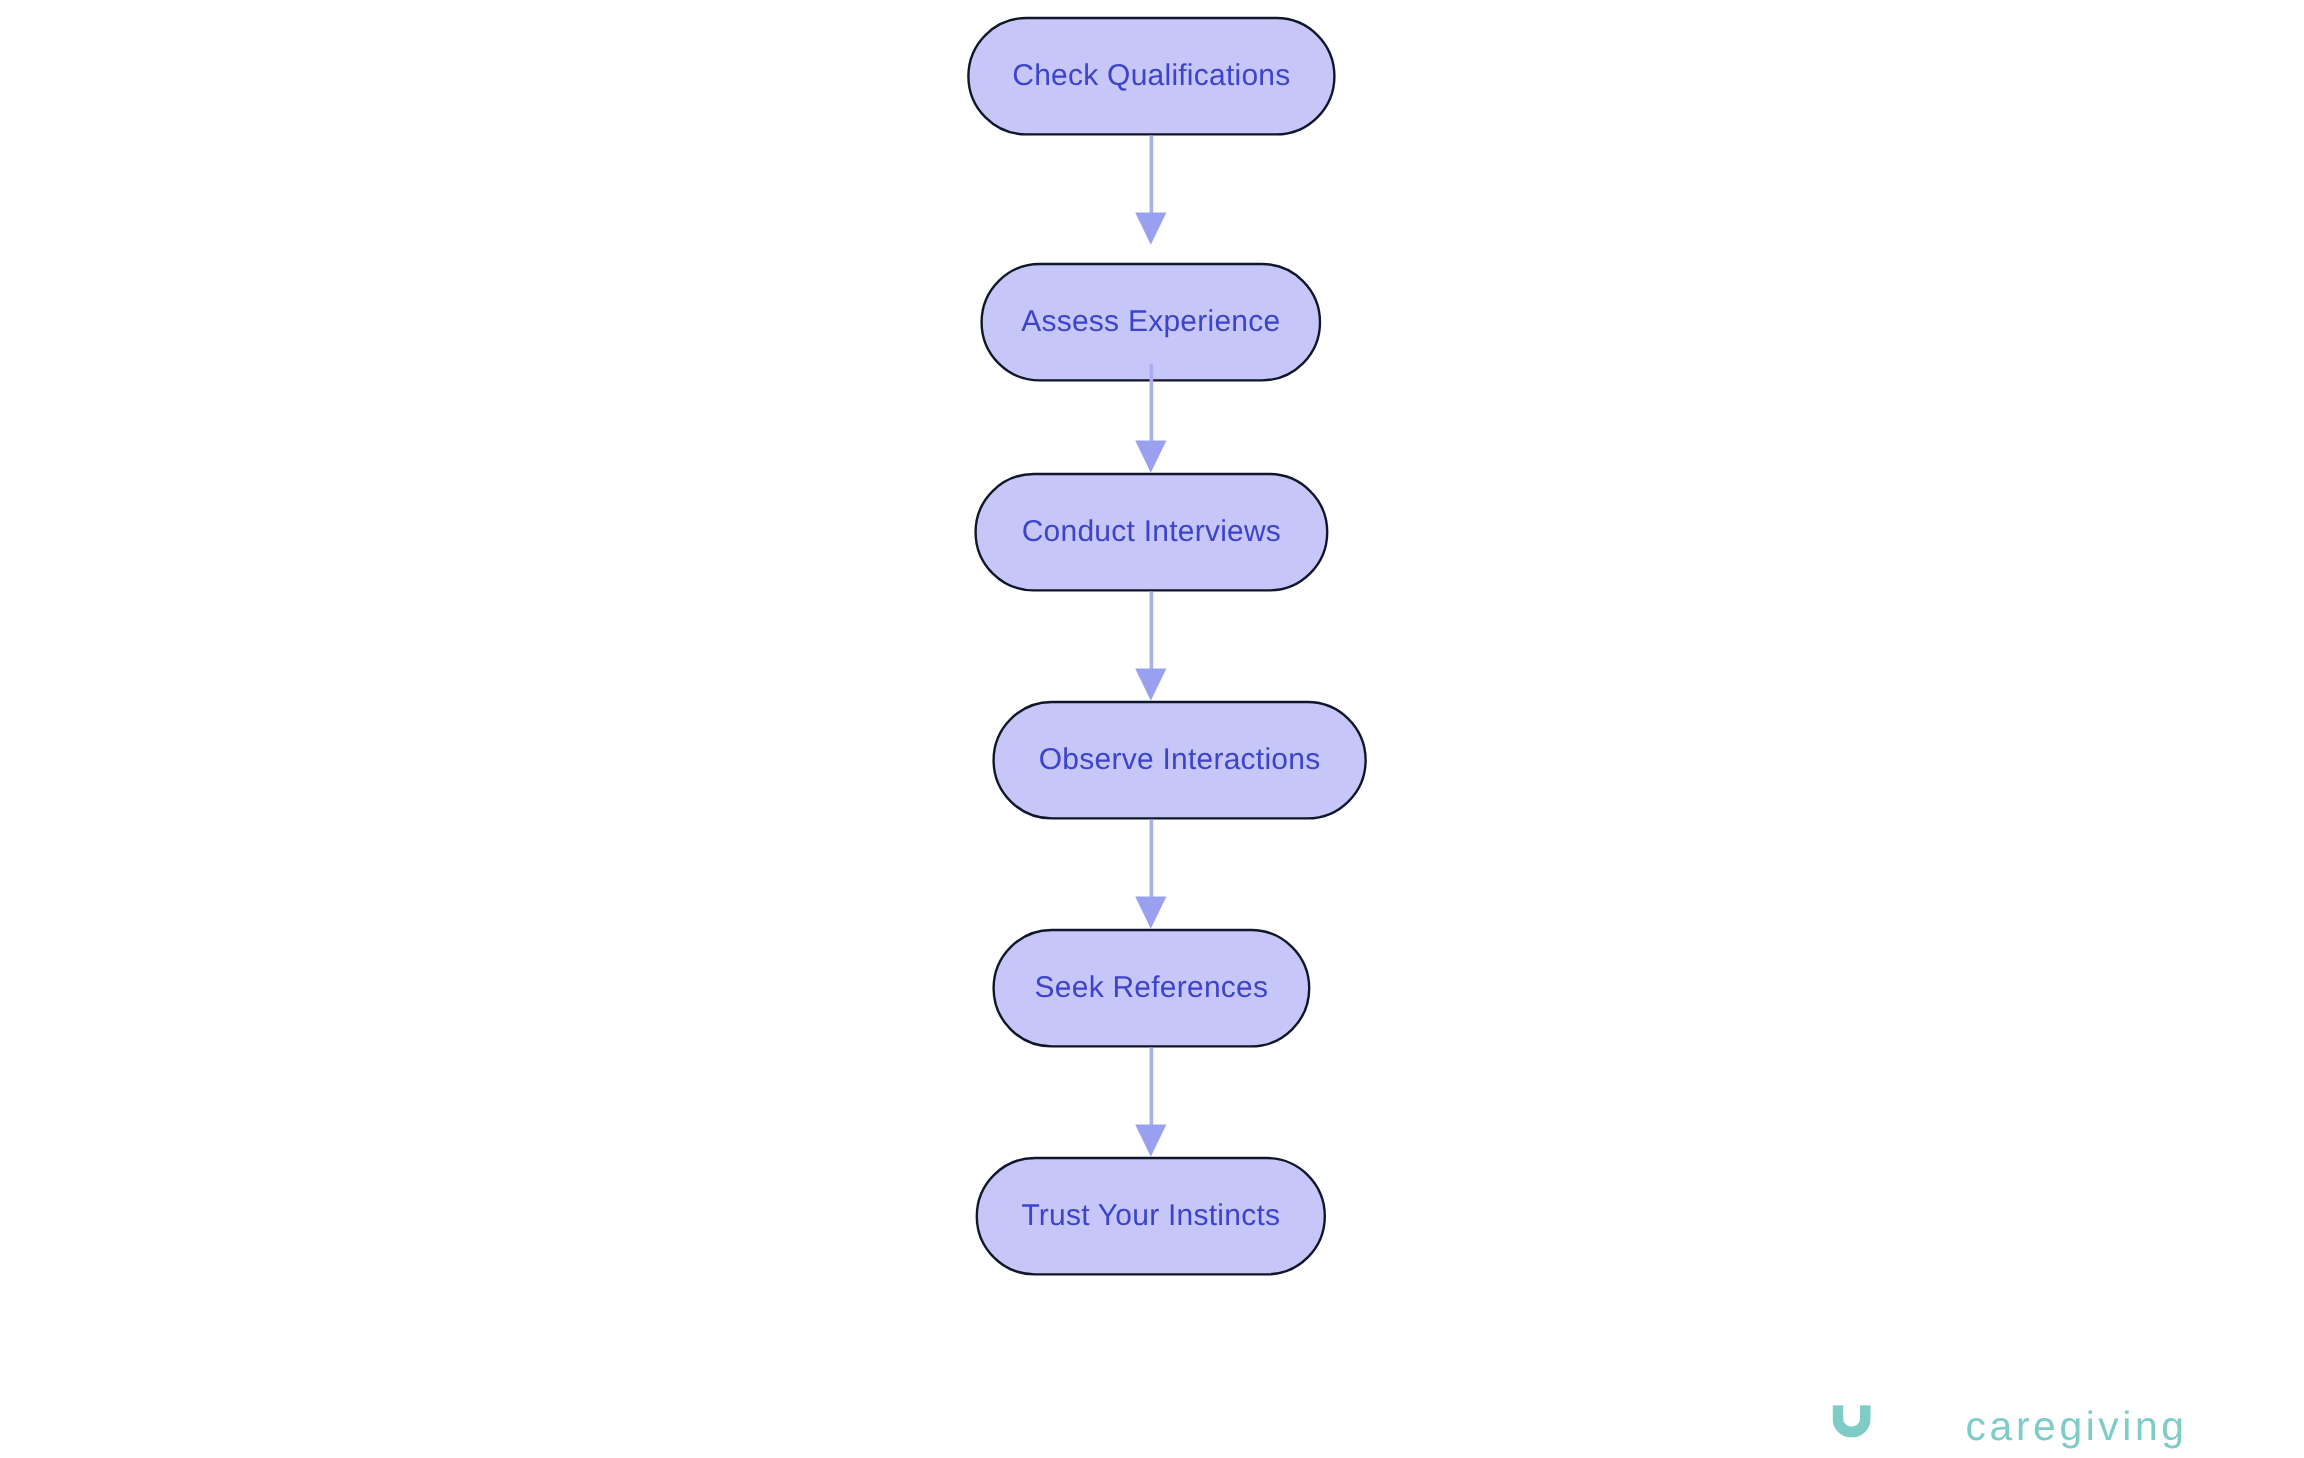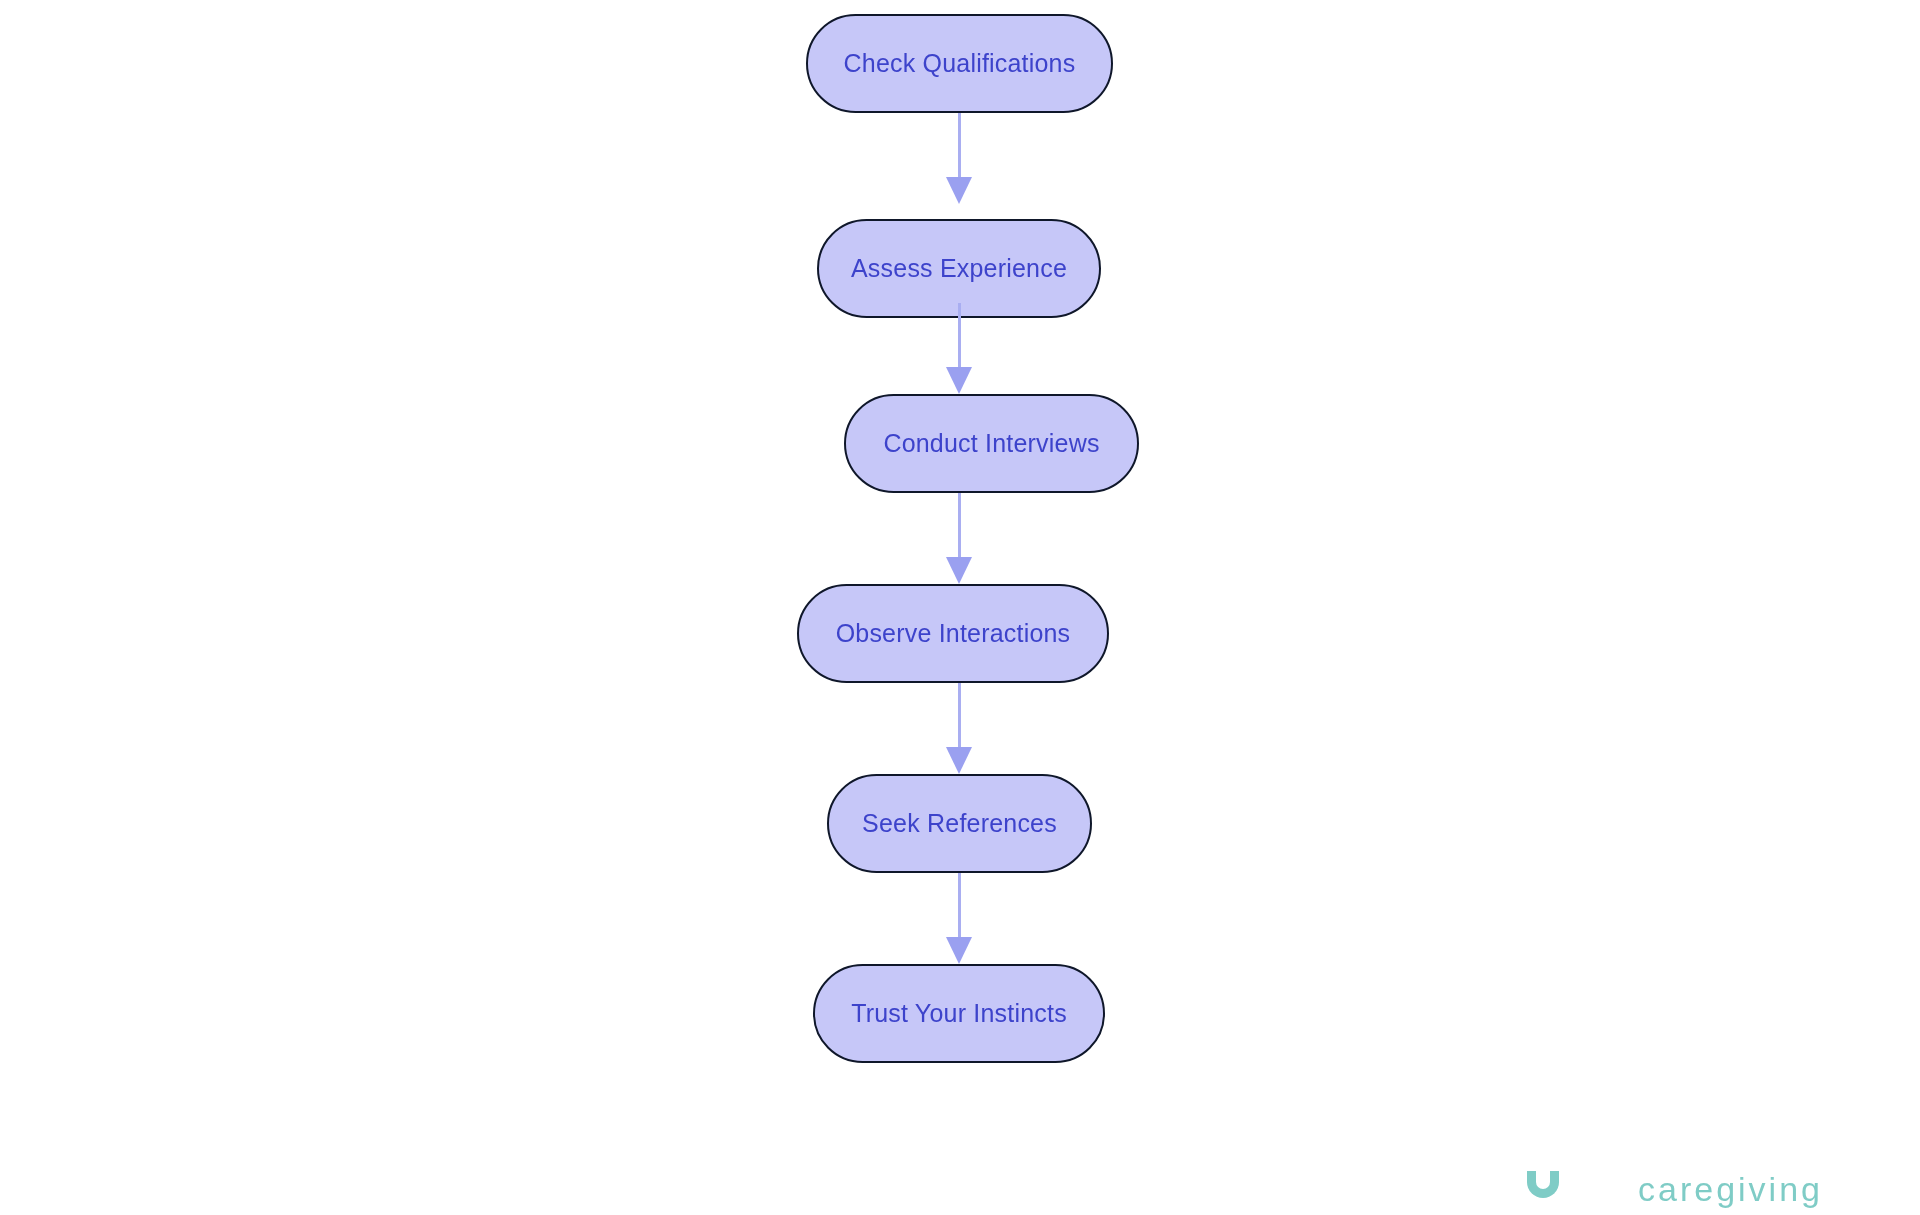--- a/index.html
+++ b/index.html
@@ -26,22 +26,22 @@
   }
   .flow-node .node-label {
     color: #3d43cb;
     font-size: 25px;
     font-weight: 500;
     letter-spacing: 0.2px;
     white-space: nowrap;
   }
   .node-1 { left: 806px; top: 14px;  width: 307px; }
   .node-2 { left: 817px; top: 219px; width: 284px; }
-  .node-3 { left: 844px; top: 394px; width: 295px; }
-  .node-4 { left: 797px; top: 584px; width: 312px; }
+  .node-3 { left: 812px; top: 394px; width: 295px; }
+  .node-4 { left: 827px; top: 584px; width: 312px; }
   .node-5 { left: 827px; top: 774px; width: 265px; }
   .node-6 { left: 813px; top: 964px; width: 292px; }
 
   
   .arrow { position: absolute; left: 0; top: 0; }
   .arrow .shaft {
     position: absolute;
     left: 958px;
     width: 3px;
     height: 66px;

